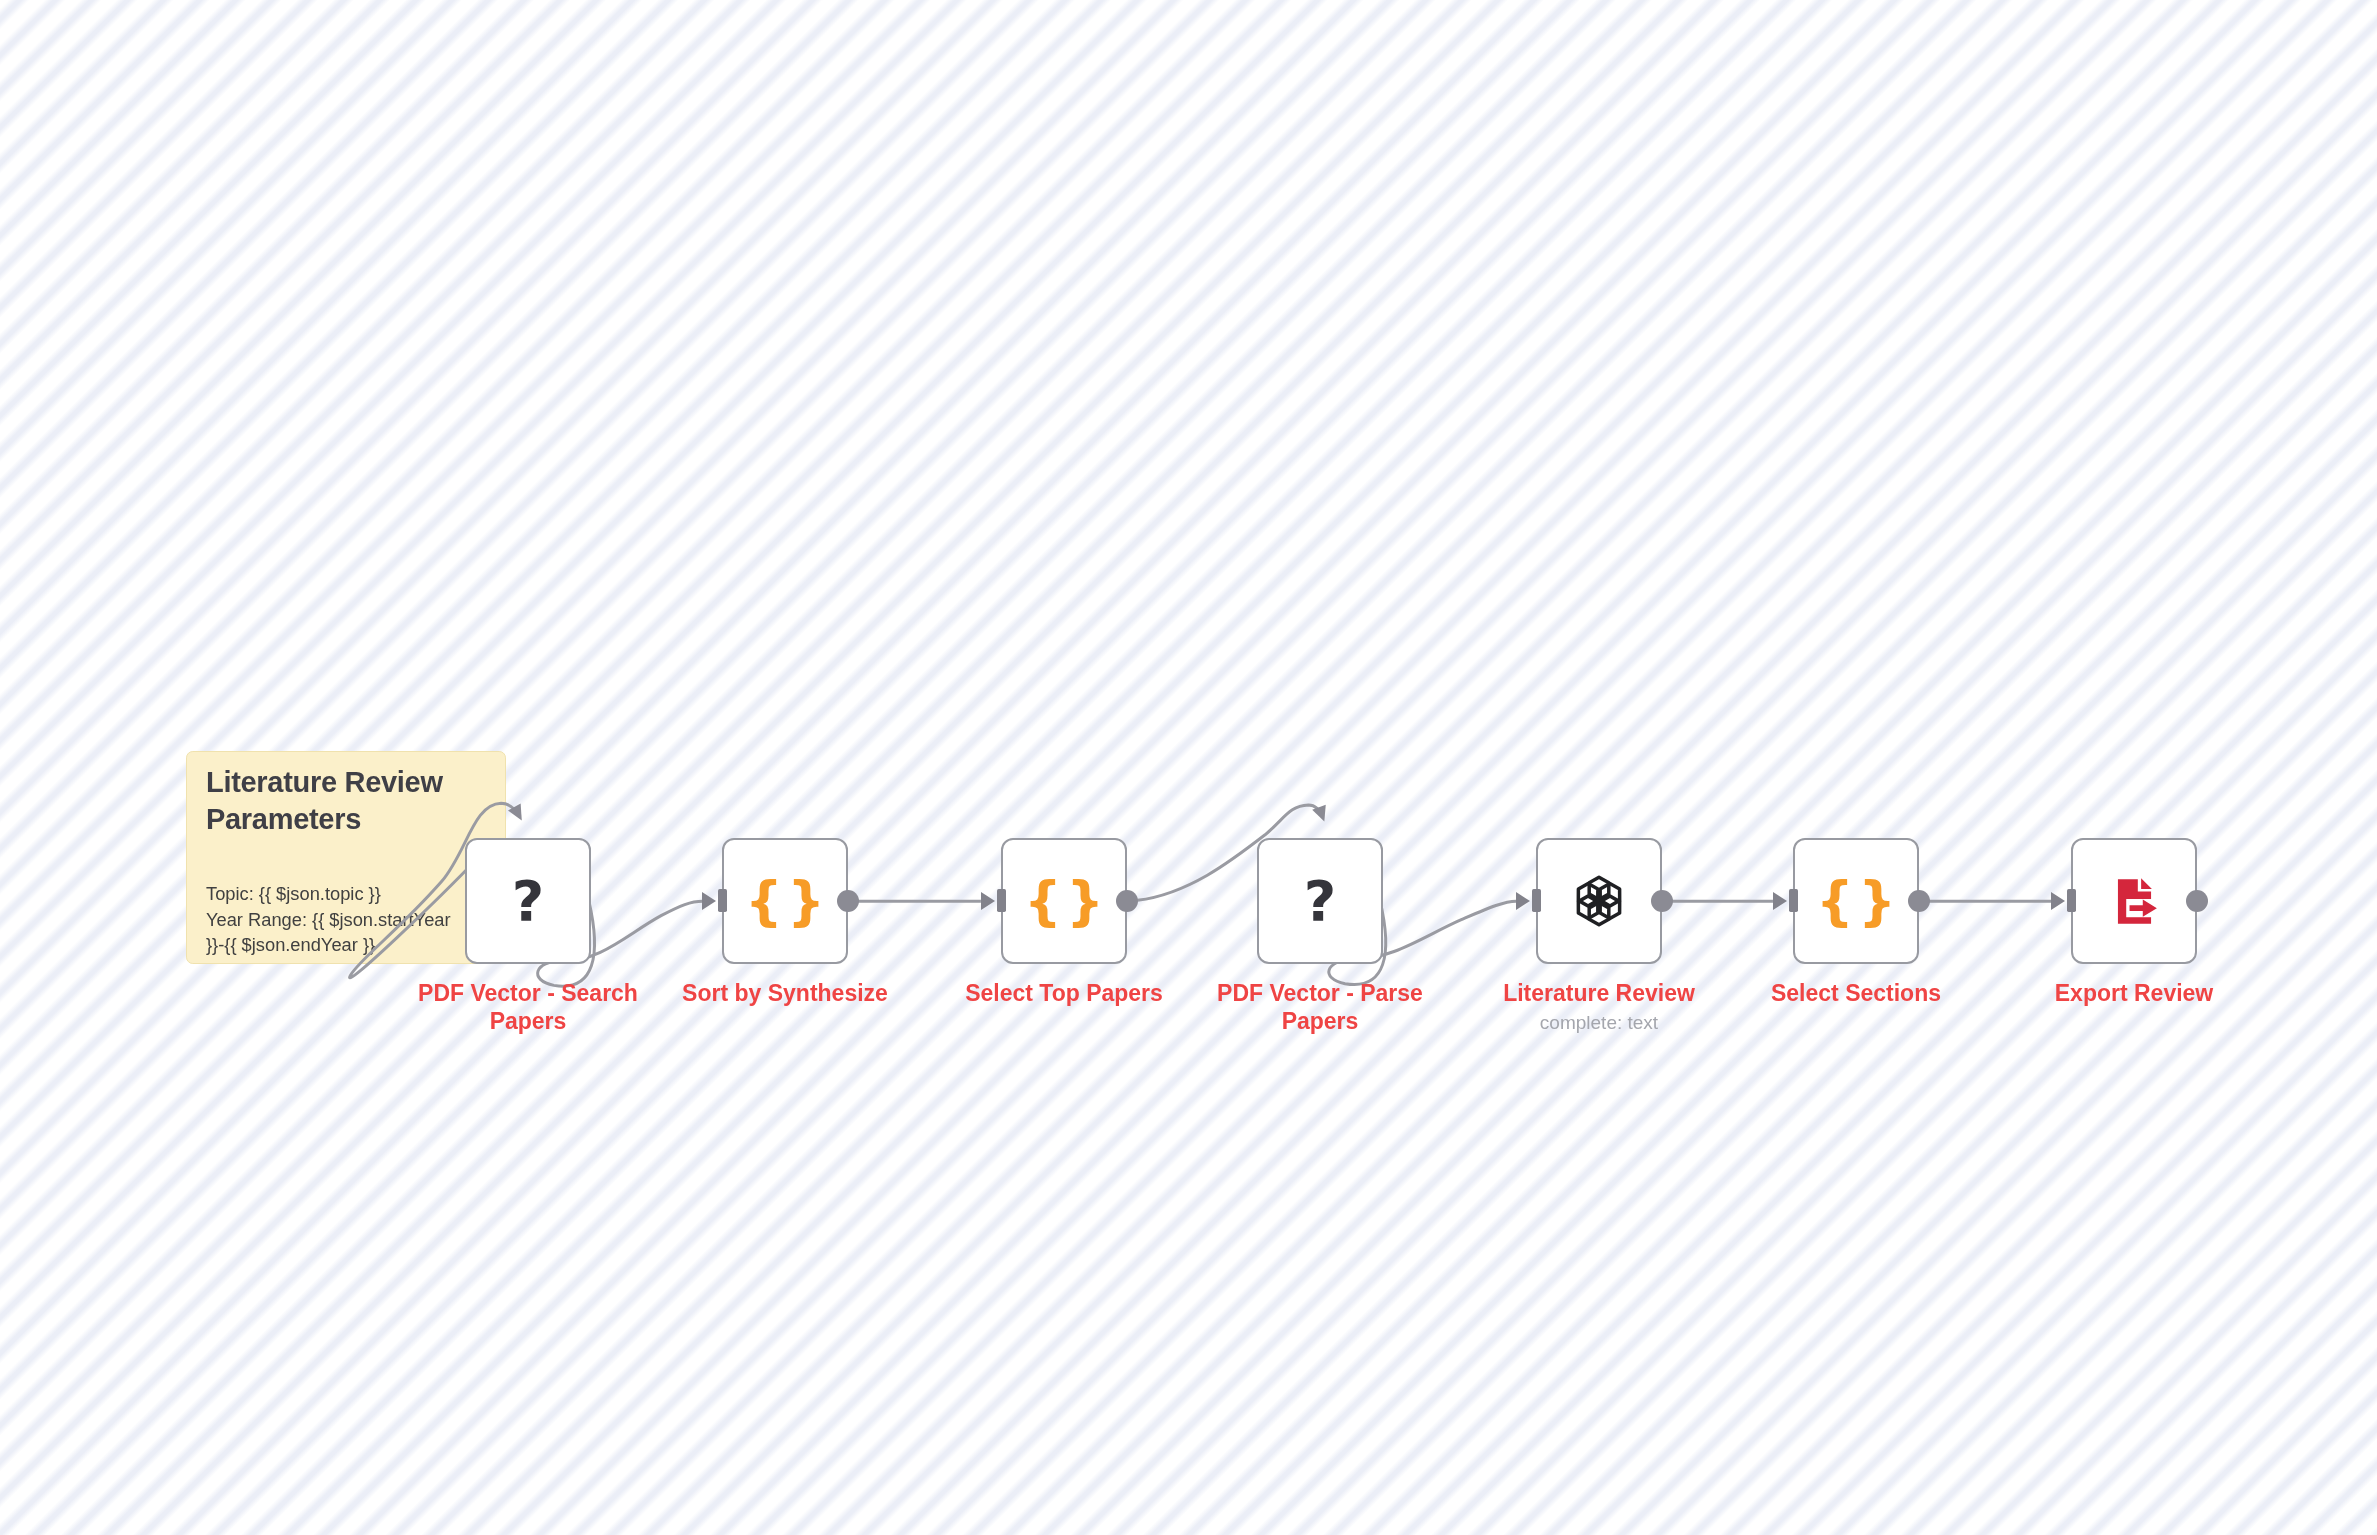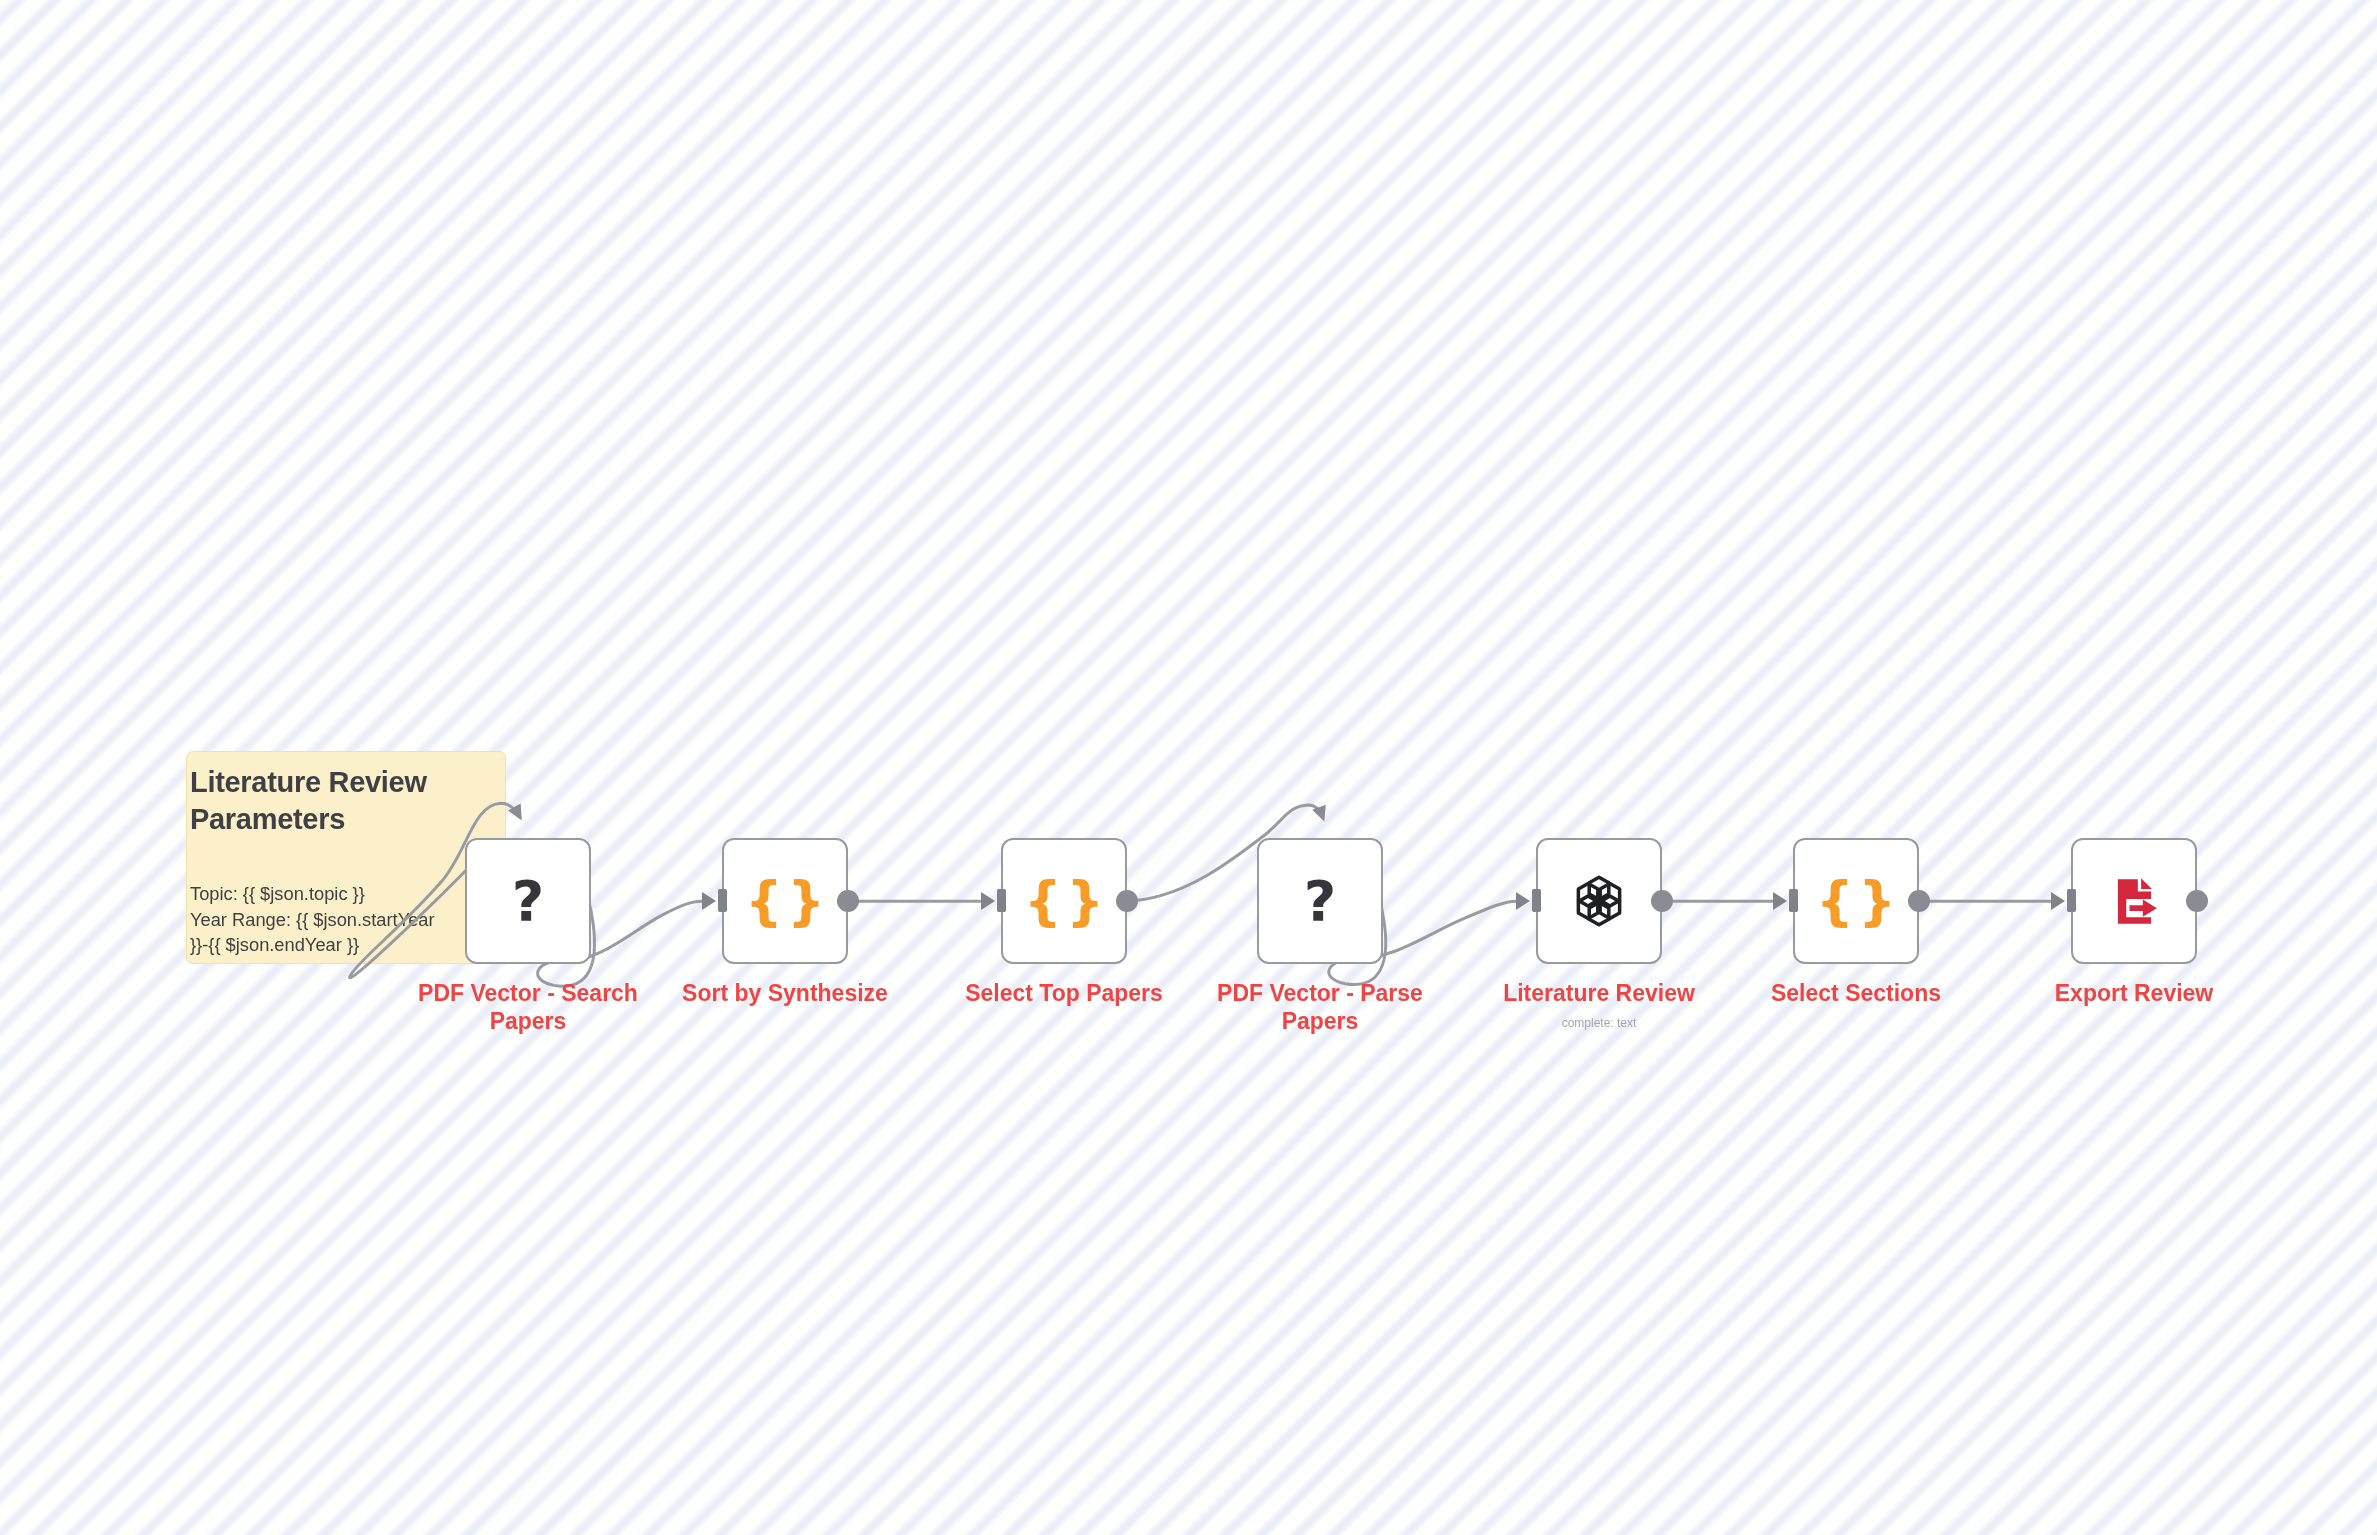--- a/index.html
+++ b/index.html
@@ -11,21 +11,21 @@
       #ffffff 0px, #ffffff 6px,
       #ebeef7 12px, #ebeef7 15.3px,
       #ffffff 21px, #ffffff 25.5px);
   }
   .canvas { position:absolute; inset:0; }
 
   
   .sticky {
     position:absolute; left:186px; top:751px; width:320px; height:213px;
     background:#fbf0ca; border:1.7px solid #f0e2ae; border-radius:6.8px;
-    box-sizing:border-box; padding:12px 3px; overflow:hidden; z-index:1;
+    box-sizing:border-box; padding:12px 19px; overflow:hidden; z-index:1;
   }
   .sticky-title {
     font-size:29px; font-weight:700; color:#3f3f46; line-height:37px;
     letter-spacing:-0.3px;
   }
   .sticky-body {
     margin-top:43px; font-size:18.3px; line-height:25.5px; color:#404040;
     white-space:pre-line;
   }
 
@@ -41,21 +41,21 @@
     display:flex; align-items:center; justify-content:center;
   }
   .node-label {
     position:absolute; top:141px; left:50%; transform:translateX(-50%);
     width:281px; text-align:center;
     font-size:23px; font-weight:600; color:#ef4444; line-height:28px;
   }
   .node-subtitle {
     position:absolute; top:173px; left:50%; transform:translateX(-50%);
     width:281px; text-align:center;
-    font-size:12px; font-weight:400; color:#a4a6ad; line-height:24px;
+    font-size:19px; font-weight:400; color:#a4a6ad; line-height:24px;
   }
   .icon-q {
     font-family:"DejaVu Sans", sans-serif;
     font-size:56px; font-weight:700; color:#35353b; line-height:1;
   }
   .icon-braces {
     font-family:"DejaVu Sans", sans-serif;
     font-size:53px; font-weight:700; color:#f79c27; line-height:1;
     letter-spacing:4.3px; text-indent:4.3px;
   }

